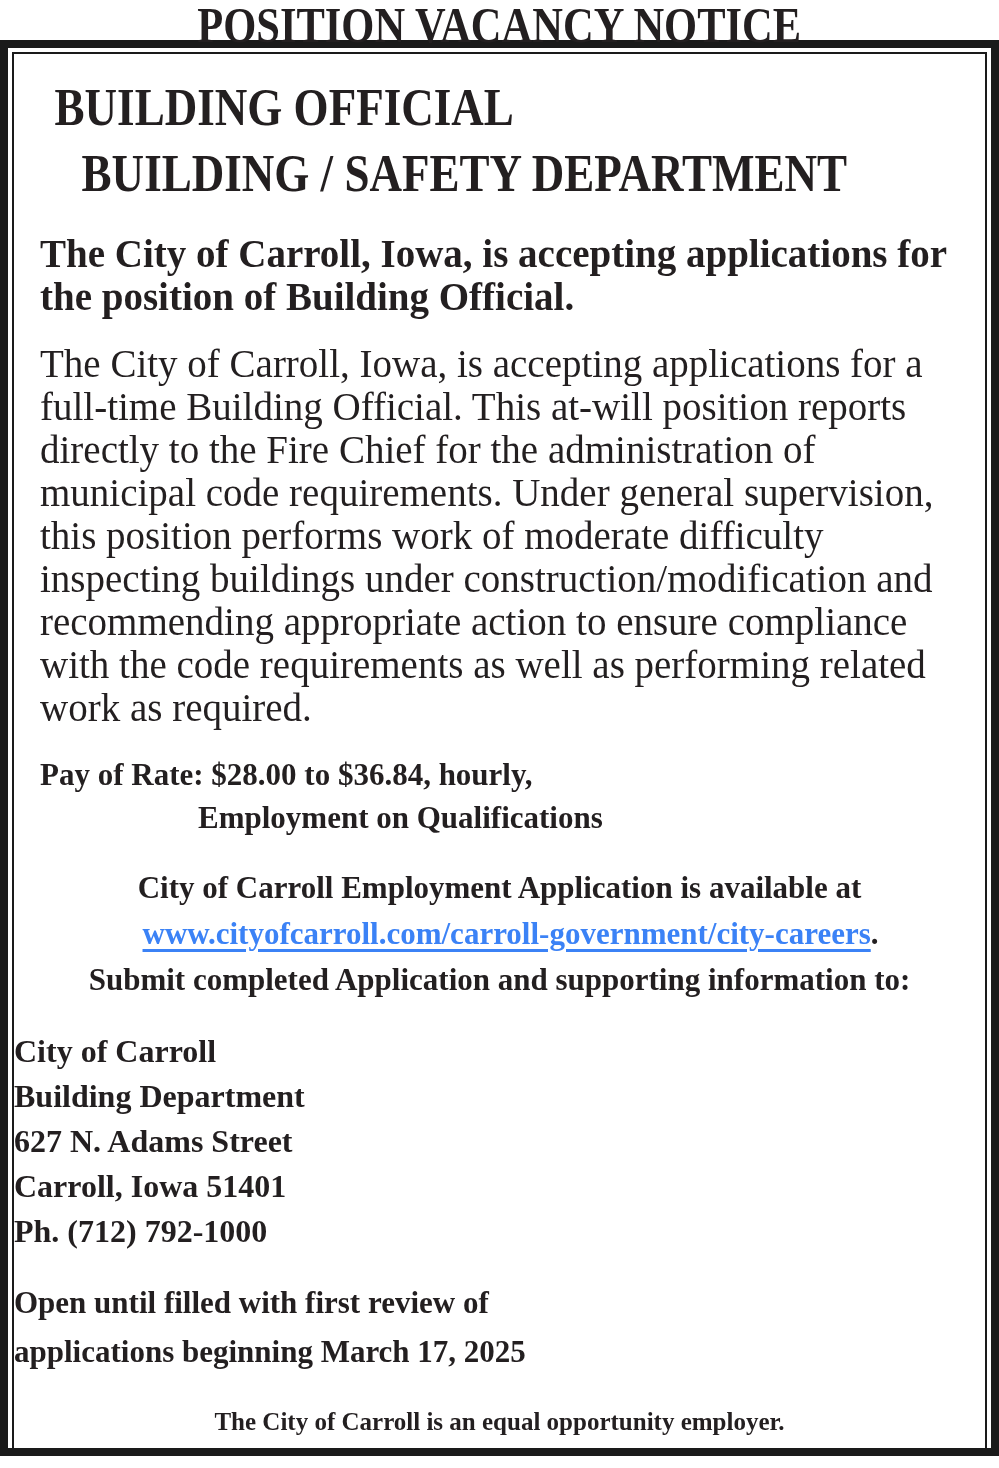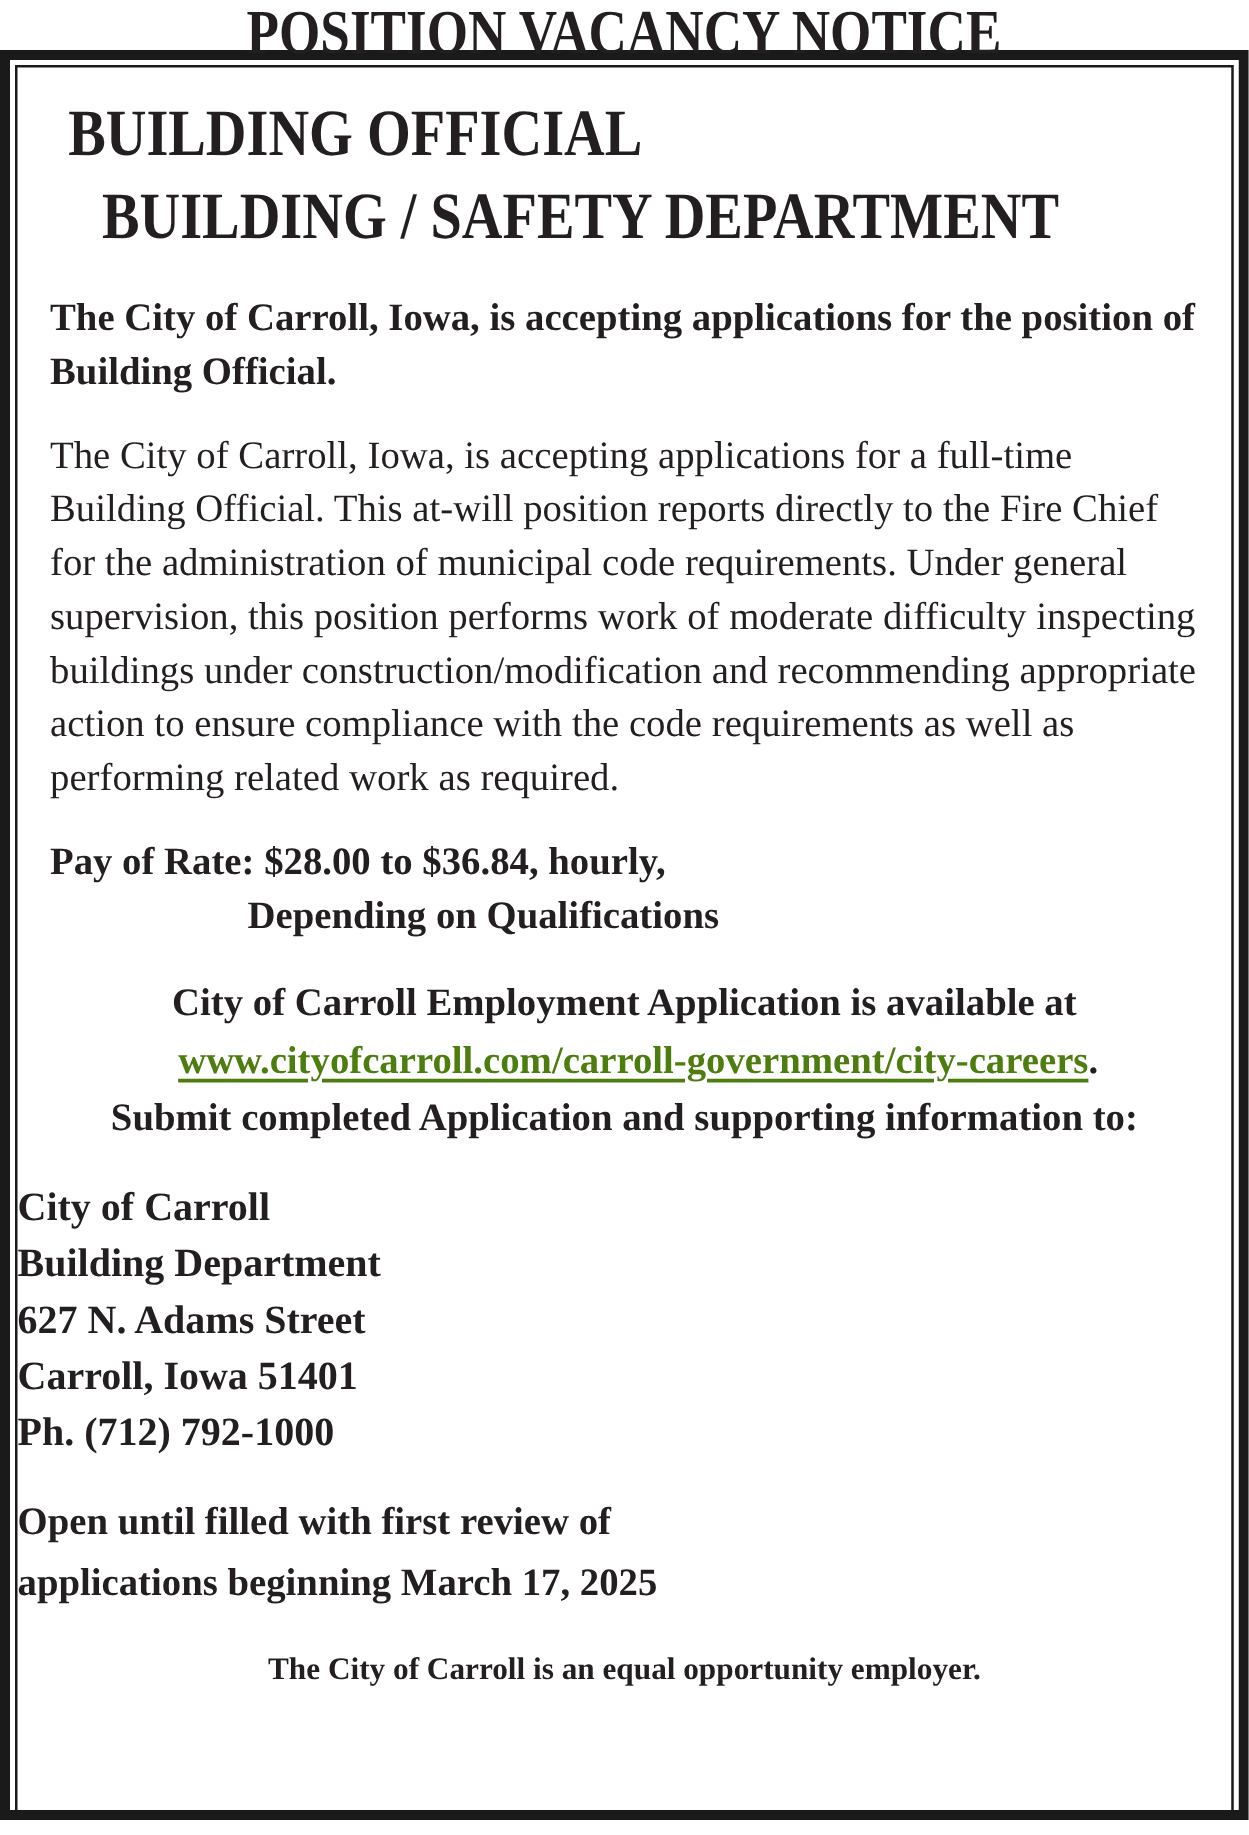--- a/index.html
+++ b/index.html
@@ -45,21 +45,21 @@
   
   .job-heading {
     margin-top: 20px;
     font-weight: 700;
     font-size: 53px;
     line-height: 66px;
   }
   
   .para {
     margin: 0 26px;
-    font-size: 31px;
+    font-size: 39px;
     line-height: 43px;
     text-align: left;
   }
   .para-bold {
     margin-top: 26px;
     font-weight: 700;
   }
   .para-regular {
     margin-top: 24px;
     font-weight: 400;
@@ -77,21 +77,21 @@
   
   .app-block {
     margin-top: 26px;
     text-align: center;
     font-weight: 700;
     font-size: 31px;
     line-height: 46px;
   }
   .app-line { white-space: nowrap; }
   .careers-link {
-    color: #4d7c0f;
+    color: #3b82f6;
     text-decoration: underline;
     text-decoration-thickness: 3px;
     text-underline-offset: 5px;
     cursor: pointer;
     margin-left: 22px;
   }
   
   .address-block {
     margin-top: 26px;
     text-align: left;
@@ -134,21 +134,21 @@
         <span class="condensed">BUILDING / SAFETY DEPARTMENT</span>
       </div>
     </div>
 
     <div class="para para-bold">The City of Carroll, Iowa, is accepting applications for the position of Building Official.</div>
 
     <div class="para para-regular">The City of Carroll, Iowa, is accepting applications for a full-time Building Official. This at-will position reports directly to the Fire Chief for the administration of municipal code requirements. Under general supervision, this position performs work of moderate difficulty inspecting buildings under construction/modification and recommending appropriate action to ensure compliance with the code requirements as well as performing related work as required.</div>
 
     <div class="pay-block">
       <div>Pay of Rate: $28.00 to $36.84, hourly,</div>
-      <div class="pay-line2">Depending on Qualifications</div>
+      <div class="pay-line2">Employment on Qualifications</div>
     </div>
 
     <div class="app-block">
       <div class="app-line">City of Carroll Employment Application is available at</div>
       <div class="app-line"><a class="careers-link">www.cityofcarroll.com/carroll-government/city-careers</a><span>.</span></div>
       <div class="app-line">Submit completed Application and supporting information to:</div>
     </div>
 
     <div class="address-block">
       <div>City of Carroll</div>

